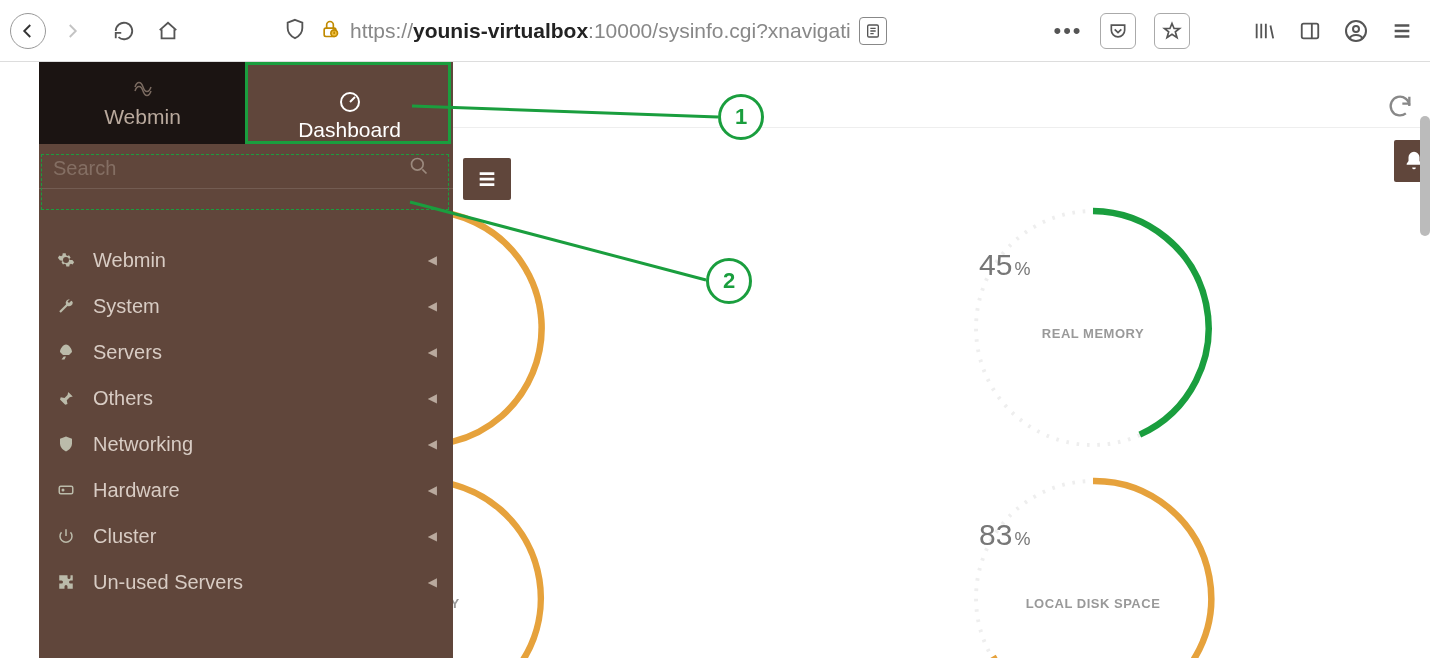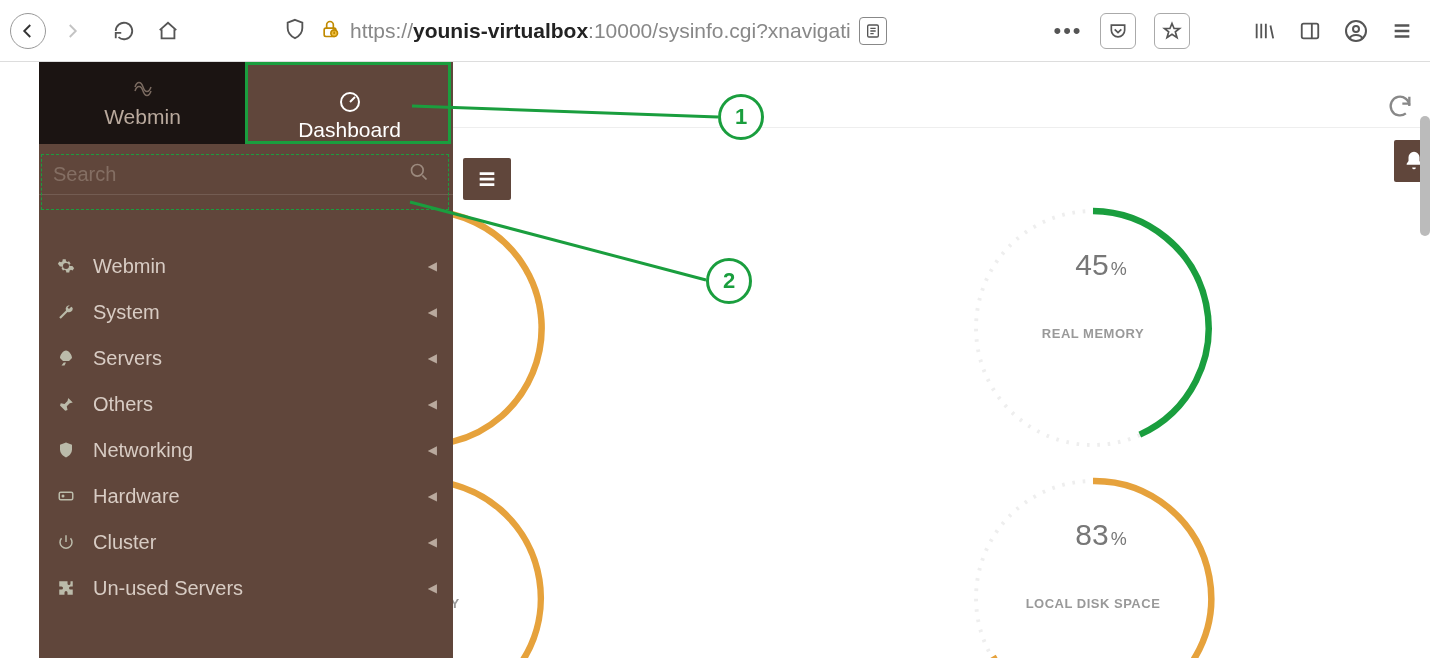--- a/index.html
+++ b/index.html
@@ -58,21 +58,21 @@
   .annot-box1 {
     position: absolute; border: 3px solid #1a9e3e; pointer-events: none;
     left: 206px; top: 0; width: 206px; height: 82px;
   }
   .annot-box2 {
     position: absolute; border: 1px dashed #1a9e3e; pointer-events: none;
     left: 2px; top: 92px; width: 408px; height: 56px;
   }
 
   .search-wrap {
-    position: relative; margin-top: 10px; padding: 0 10px;
+    position: relative; margin-top: 4px; padding: 0 10px;
     border-bottom: 1px solid rgba(255,255,255,0.12);
   }
   .search-wrap input {
     width: 100%; height: 40px; background: transparent; border: none;
     color: #d8ccc4; font-size: 20px; outline: none; padding: 0 36px 0 4px;
   }
   .search-wrap input::placeholder { color: #9c8a7e; opacity: 0.6; }
   .search-icon { position: absolute; right: 24px; top: 8px; color: #9c8a7e; }
 
   .nav-section { margin-top: 48px; }
@@ -101,21 +101,21 @@
     color: #fff; border-radius: 2px; cursor:pointer;
   }
   .scrollbar-stub {
     position:absolute; right:0; top:54px; width:10px; height:120px; background:#bbb; border-radius:5px;
   }
 
   
   .gauge-zone { position: relative; width: 100%; height: 100%; }
   .gauge { position: absolute; width: 260px; height: 260px; }
   .gauge svg { width: 100%; height: 100%; }
-  .gauge .value { position:absolute; top: 50px; left: 16px; right:0; text-align:center; font-size: 30px; color:#777; font-weight:500;}
+  .gauge .value { position:absolute; top: 50px; left: 16px; right:0; text-align:left; font-size: 30px; color:#777; font-weight:500;}
   .gauge .value small{ font-size:18px; margin-left:2px;}
   .gauge .label { position:absolute; top: 128px; left: 0; right:0; text-align:center; font-size: 13px; color:#999; font-weight:bold; letter-spacing:0.5px;}
   .gauge.cut-left .value, .gauge.cut-left .label { left: -160px; right:auto; width:260px; }
   .gauge.cut-left { overflow: hidden; width: 130px; }
   .gauge.cut-left svg { margin-left: -160px; width:260px; }
 
   
   .annotation-layer { position: absolute; left: 0; top: 62px; width: 100%; height: calc(100% - 62px); pointer-events: none; }
   .annotation-layer svg { position:absolute; left:0; top:0; width:100%; height:100%; }
   .num-circle {

